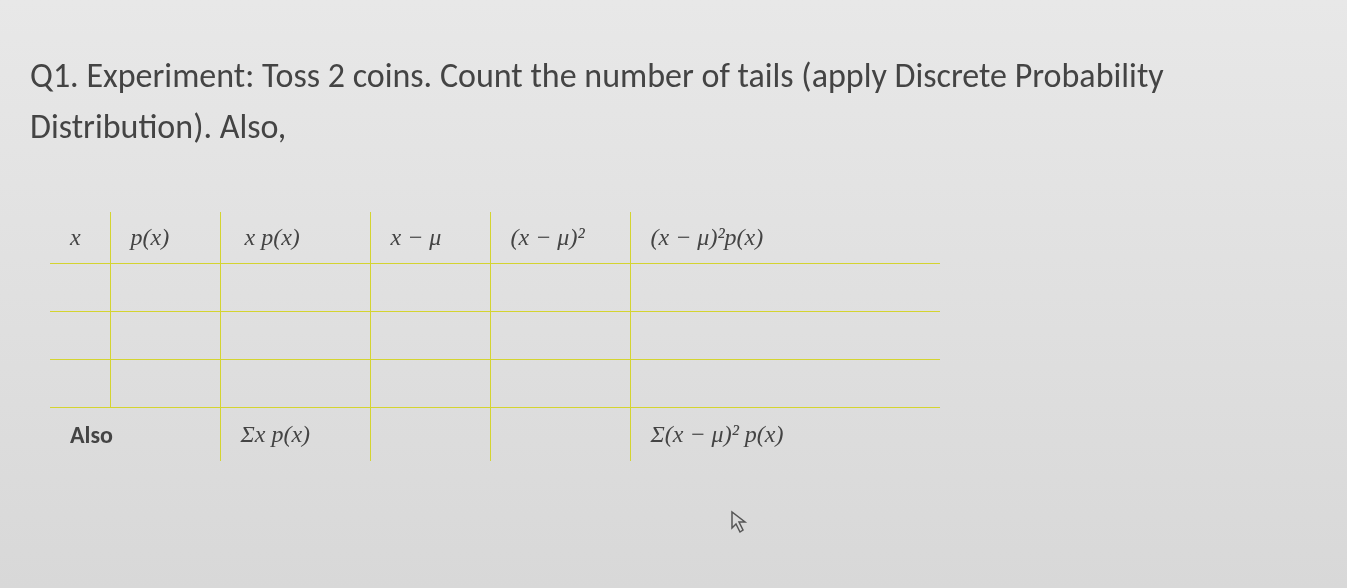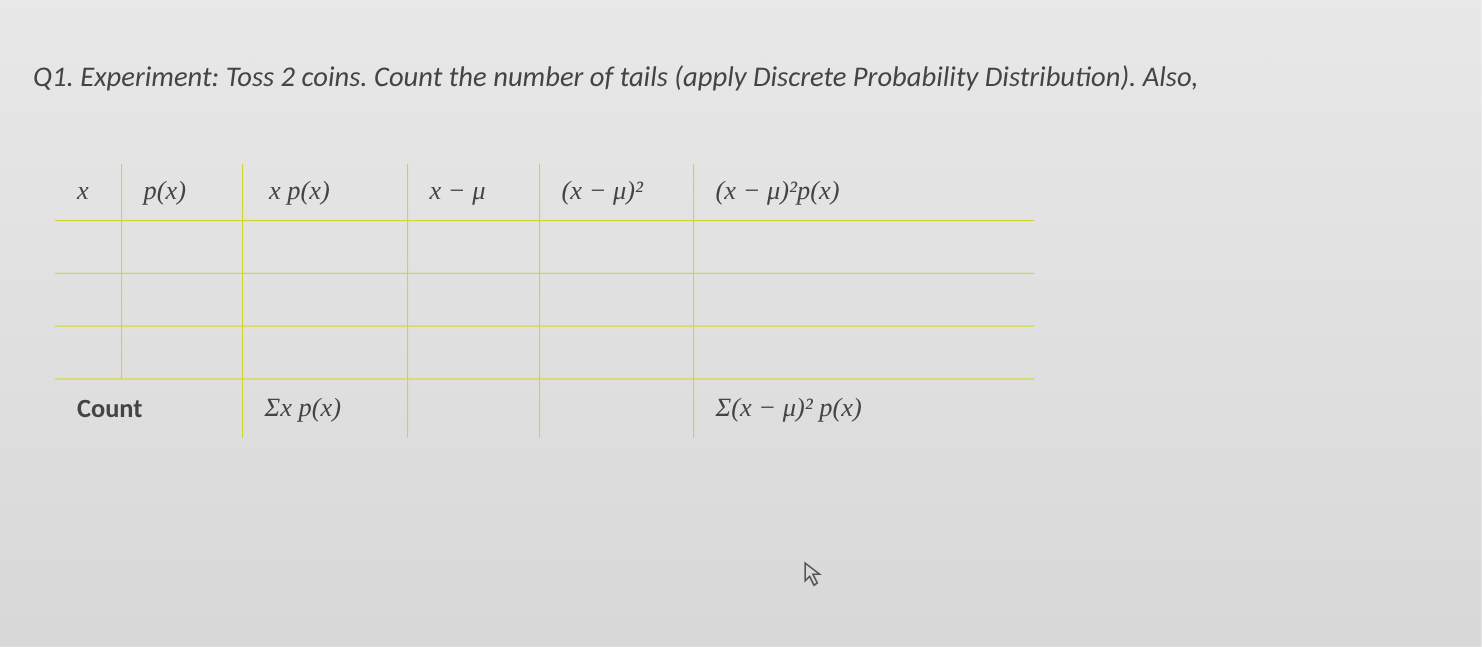--- a/index.html
+++ b/index.html
@@ -9,25 +9,24 @@
     }
     body {
       font-family: 'Calibri', 'Arial', sans-serif;
       background: linear-gradient(to bottom, #e8e8e8, #d8d8d8);
       padding: 50px 30px;
       width: 1347px;
       height: 588px;
       color: #3a3a3a;
     }
     .question-text {
-      font-size: 26px;
+      font-size: 34px;
       line-height: 1.5;
       margin-bottom: 60px;
       color: #444;
-      font-style: italic;
     }
     .table-container {
       margin-left: 20px;
     }
     table {
       border-collapse: collapse;
     }
     th, td {
       border: 1px solid #d4d430;
       padding: 12px 20px;
@@ -110,21 +109,21 @@
       </tr>
       <tr>
         <td></td>
         <td></td>
         <td></td>
         <td></td>
         <td></td>
         <td></td>
       </tr>
       <tr class="last-row">
-        <td colspan="2" class="total-label">Count</td>
+        <td colspan="2" class="total-label">Also</td>
         <td>Σx p(x)</td>
         <td></td>
         <td></td>
         <td>Σ(x − μ)² p(x)</td>
       </tr>
     </tbody>
   </table>
 </div>
 
 <div class="cursor">

